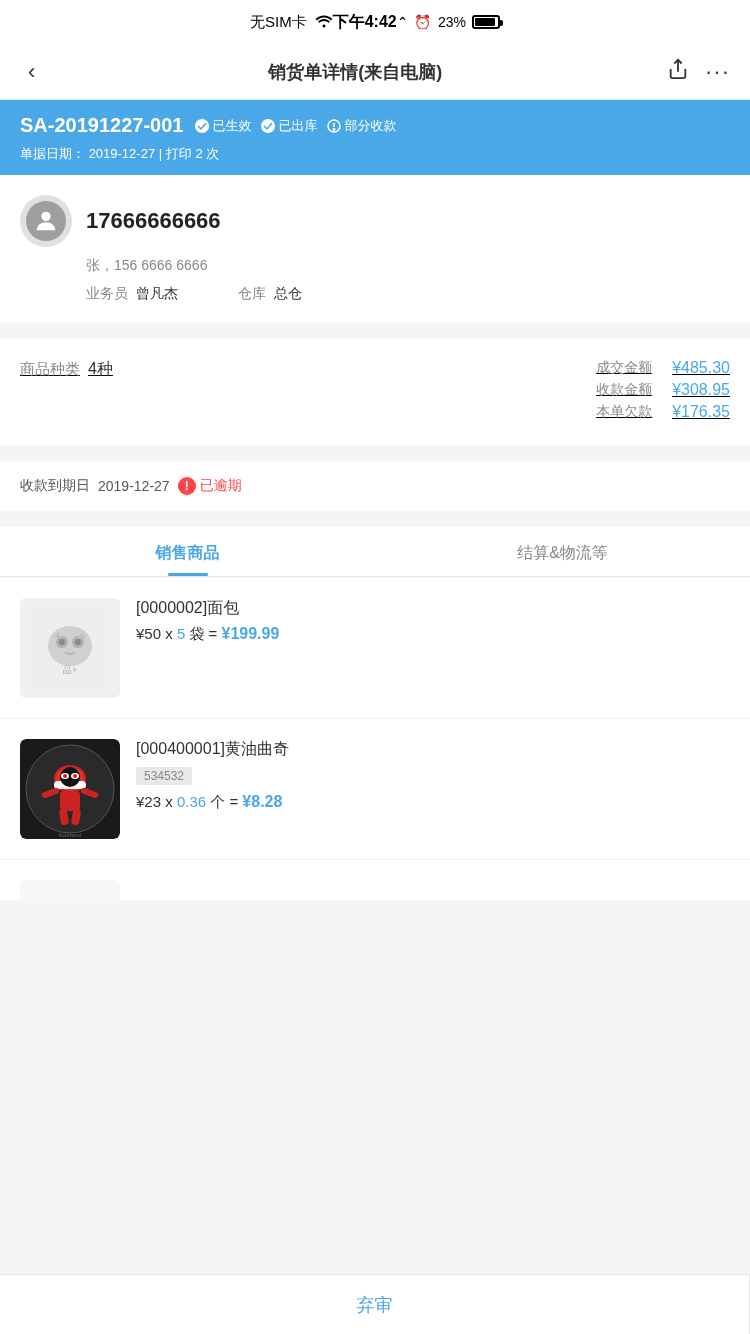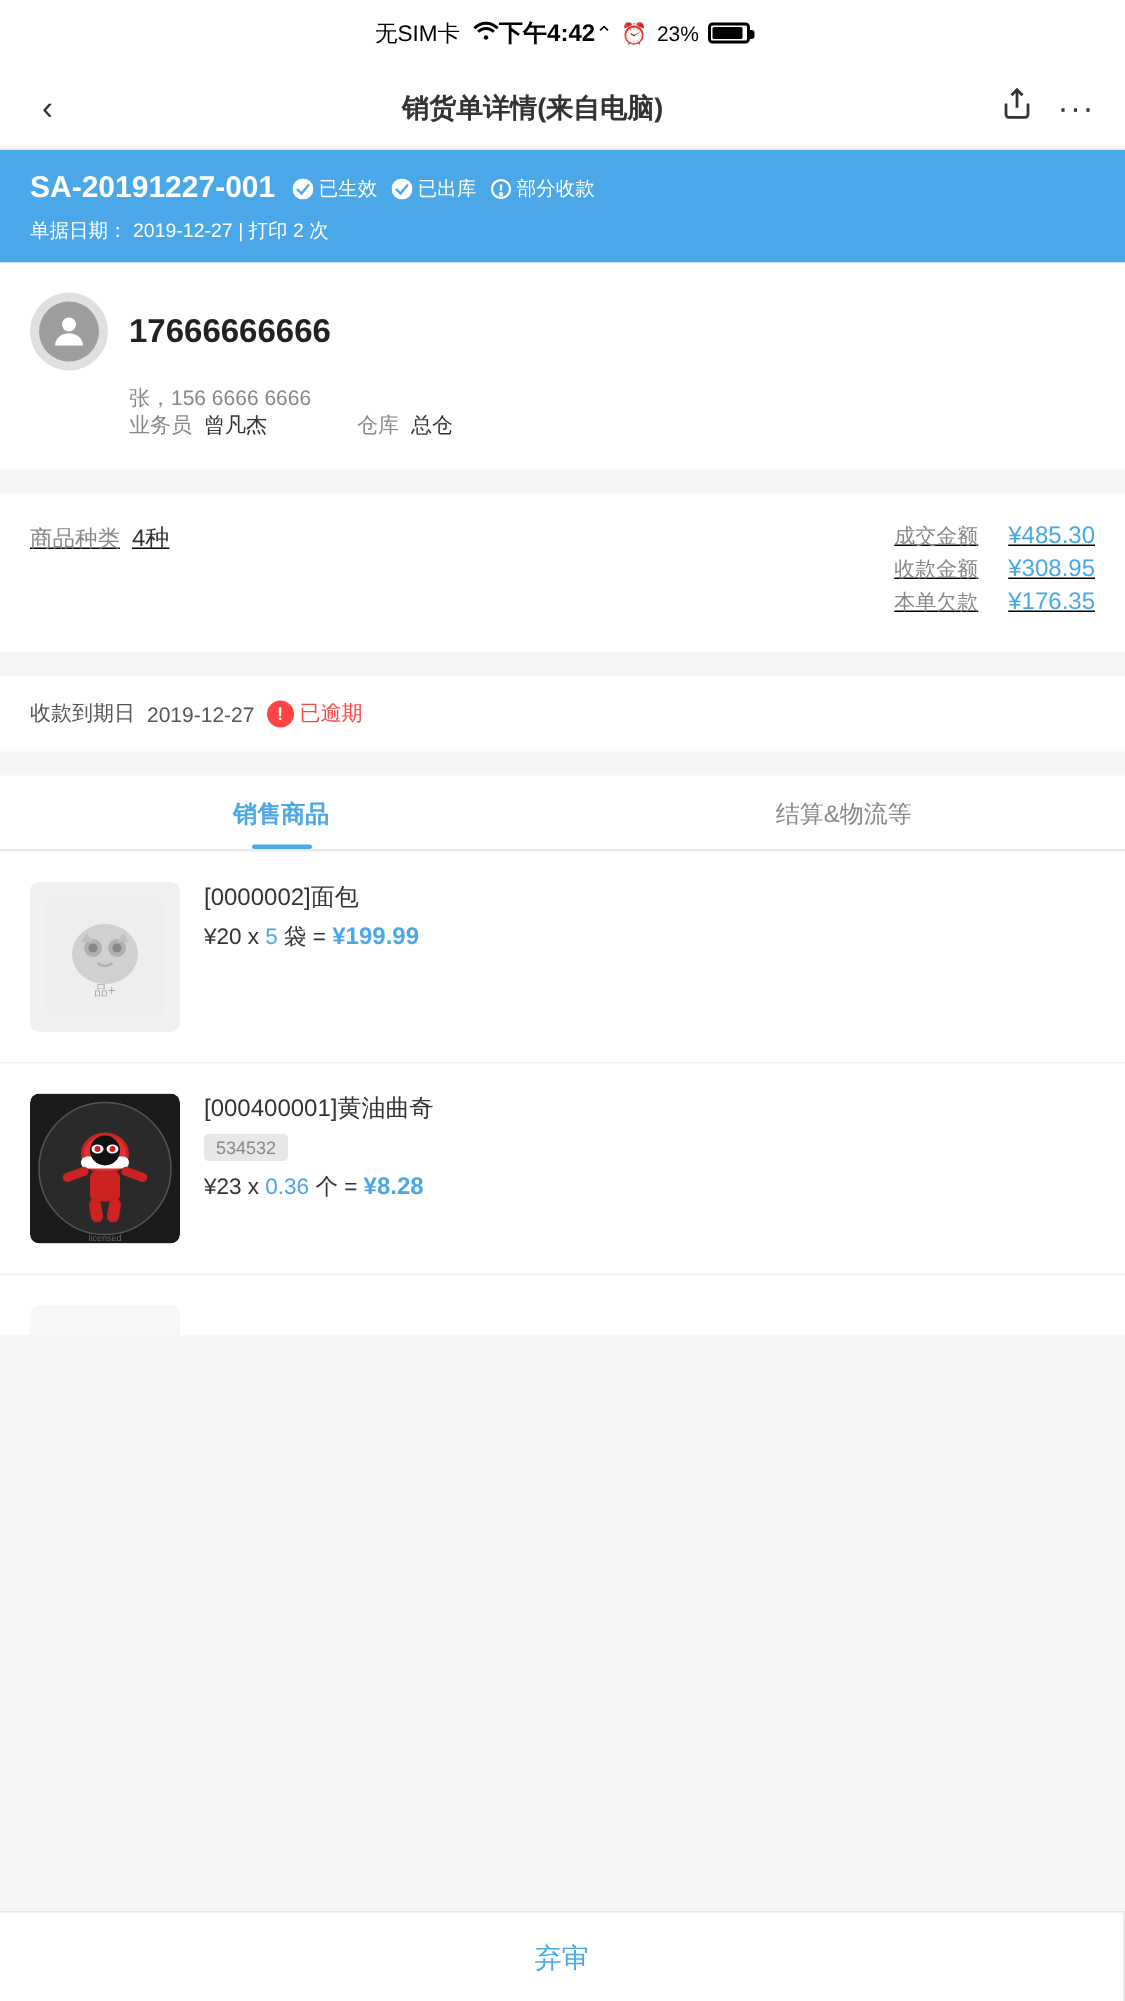--- a/index.html
+++ b/index.html
@@ -100,21 +100,21 @@
     .avatar-icon {
       width: 40px; height: 40px; border-radius: 20px;
       background: #9E9E9E;
       display: flex; align-items: center; justify-content: center;
       color: #fff; font-size: 24px;
     }
     .customer-name {
       font-size: 22px; font-weight: 600; color: #222;
     }
     .customer-sub {
-      font-size: 14px; color: #888; padding-left: 66px;
+      font-size: 14px; color: #888; margin-bottom: 10px; padding-left: 66px;
     }
     .customer-detail {
       display: flex; align-items: center; padding-left: 66px;
       font-size: 14px; color: #333;
     }
     .detail-label { color: #888; margin-right: 8px; }
     .detail-value { margin-right: 60px; }
 
     
     .divider {
@@ -405,21 +405,21 @@
         <circle cx="48" cy="34" r="3" fill="#888"></circle>
         <path d="M35 44 Q40 48 45 44" stroke="#B0B0B0" stroke-width="1.5" fill="none"></path>
         <path d="M28 24 L32 30 L24 30 Z" fill="#C0C0C0"></path>
         <path d="M52 24 L56 30 L48 30 Z" fill="#C0C0C0"></path>
         <text x="40" y="65" text-anchor="middle" fill="#AAA" font-size="9">品+</text>
       </svg>
     </div>
     <div class="product-info">
       <div class="product-name">[0000002]面包</div>
       <div class="product-price-row">
-        <span>¥20</span>
+        <span>¥50</span>
         <span> x </span>
         <span class="price-qty">5</span>
         <span>袋</span>
         <span> = </span>
         <span class="price-total">¥199.99</span>
       </div>
     </div>
   </div>
 
   <div class="product-item">

